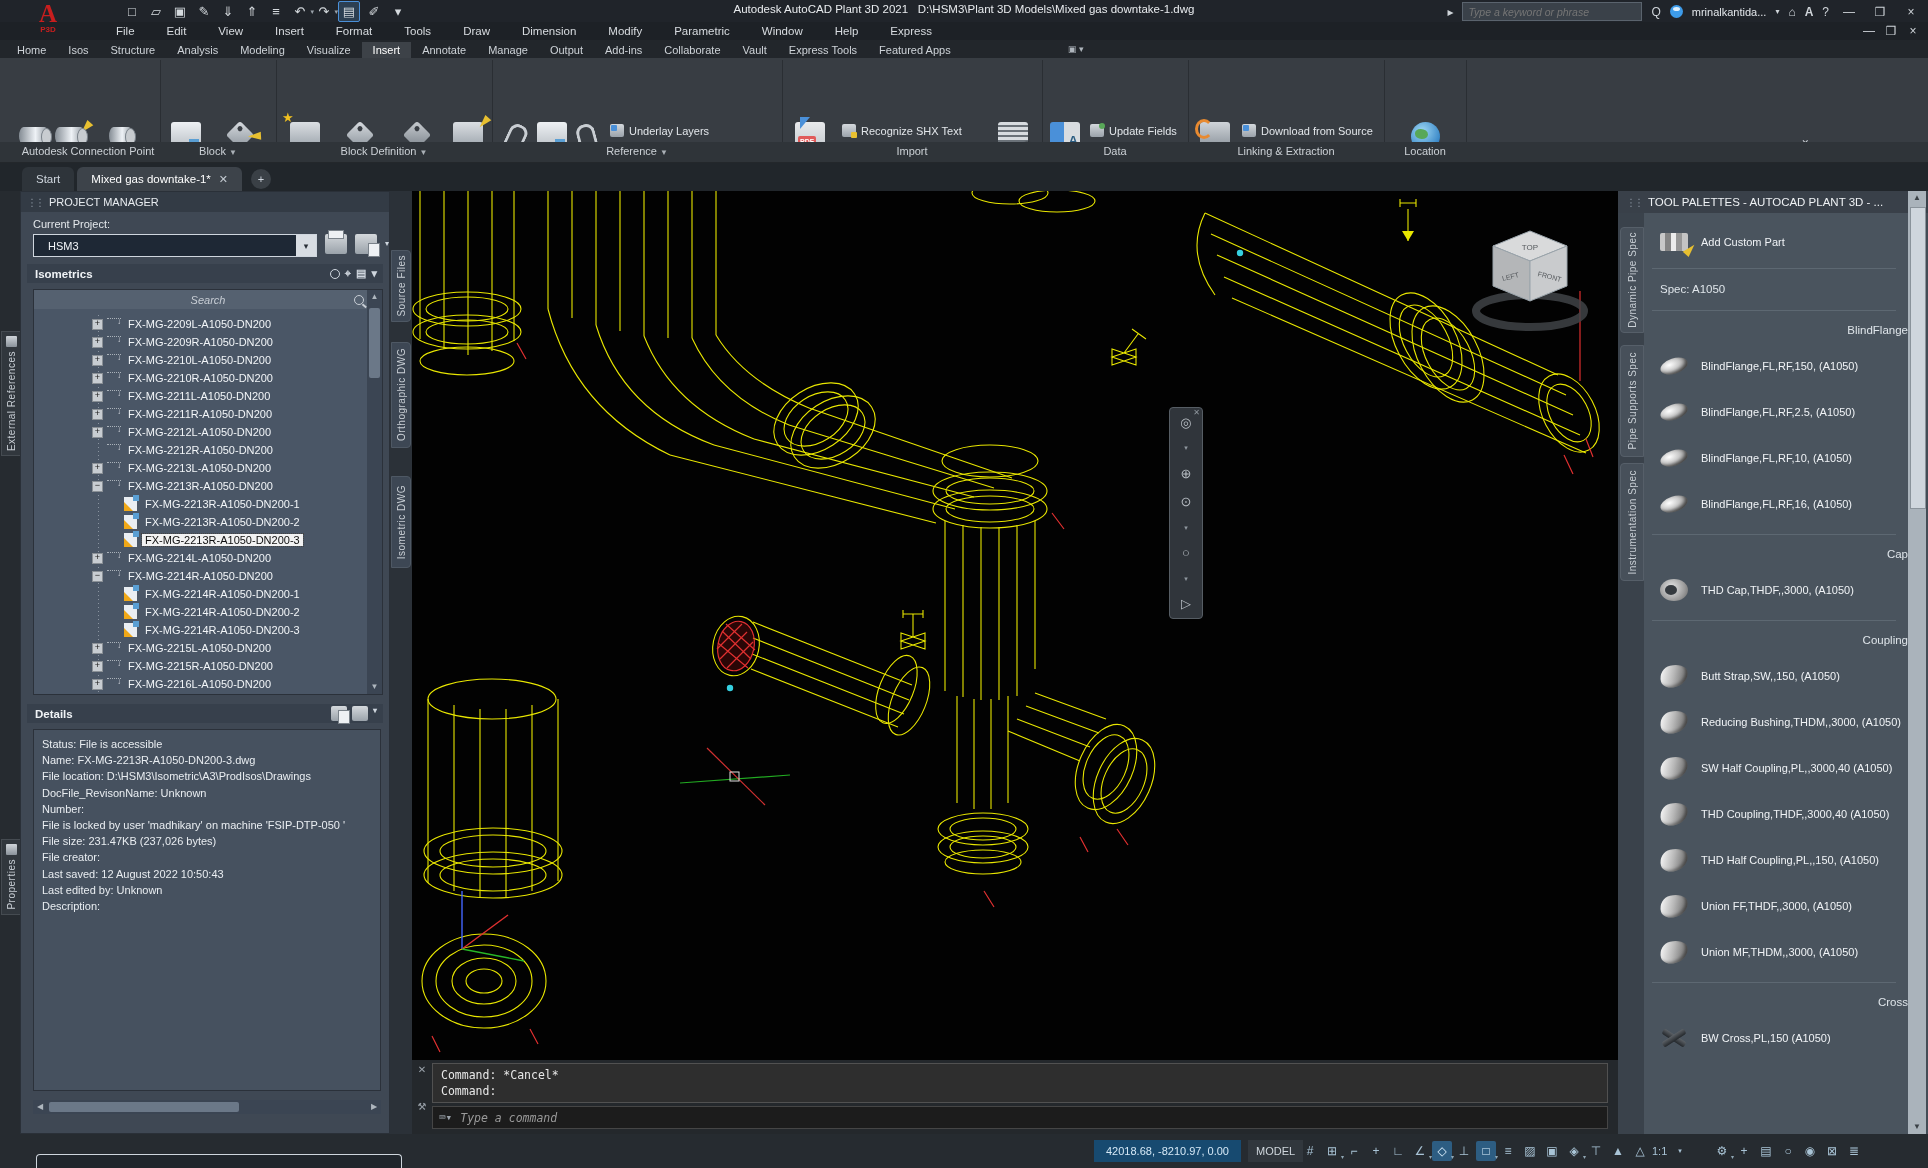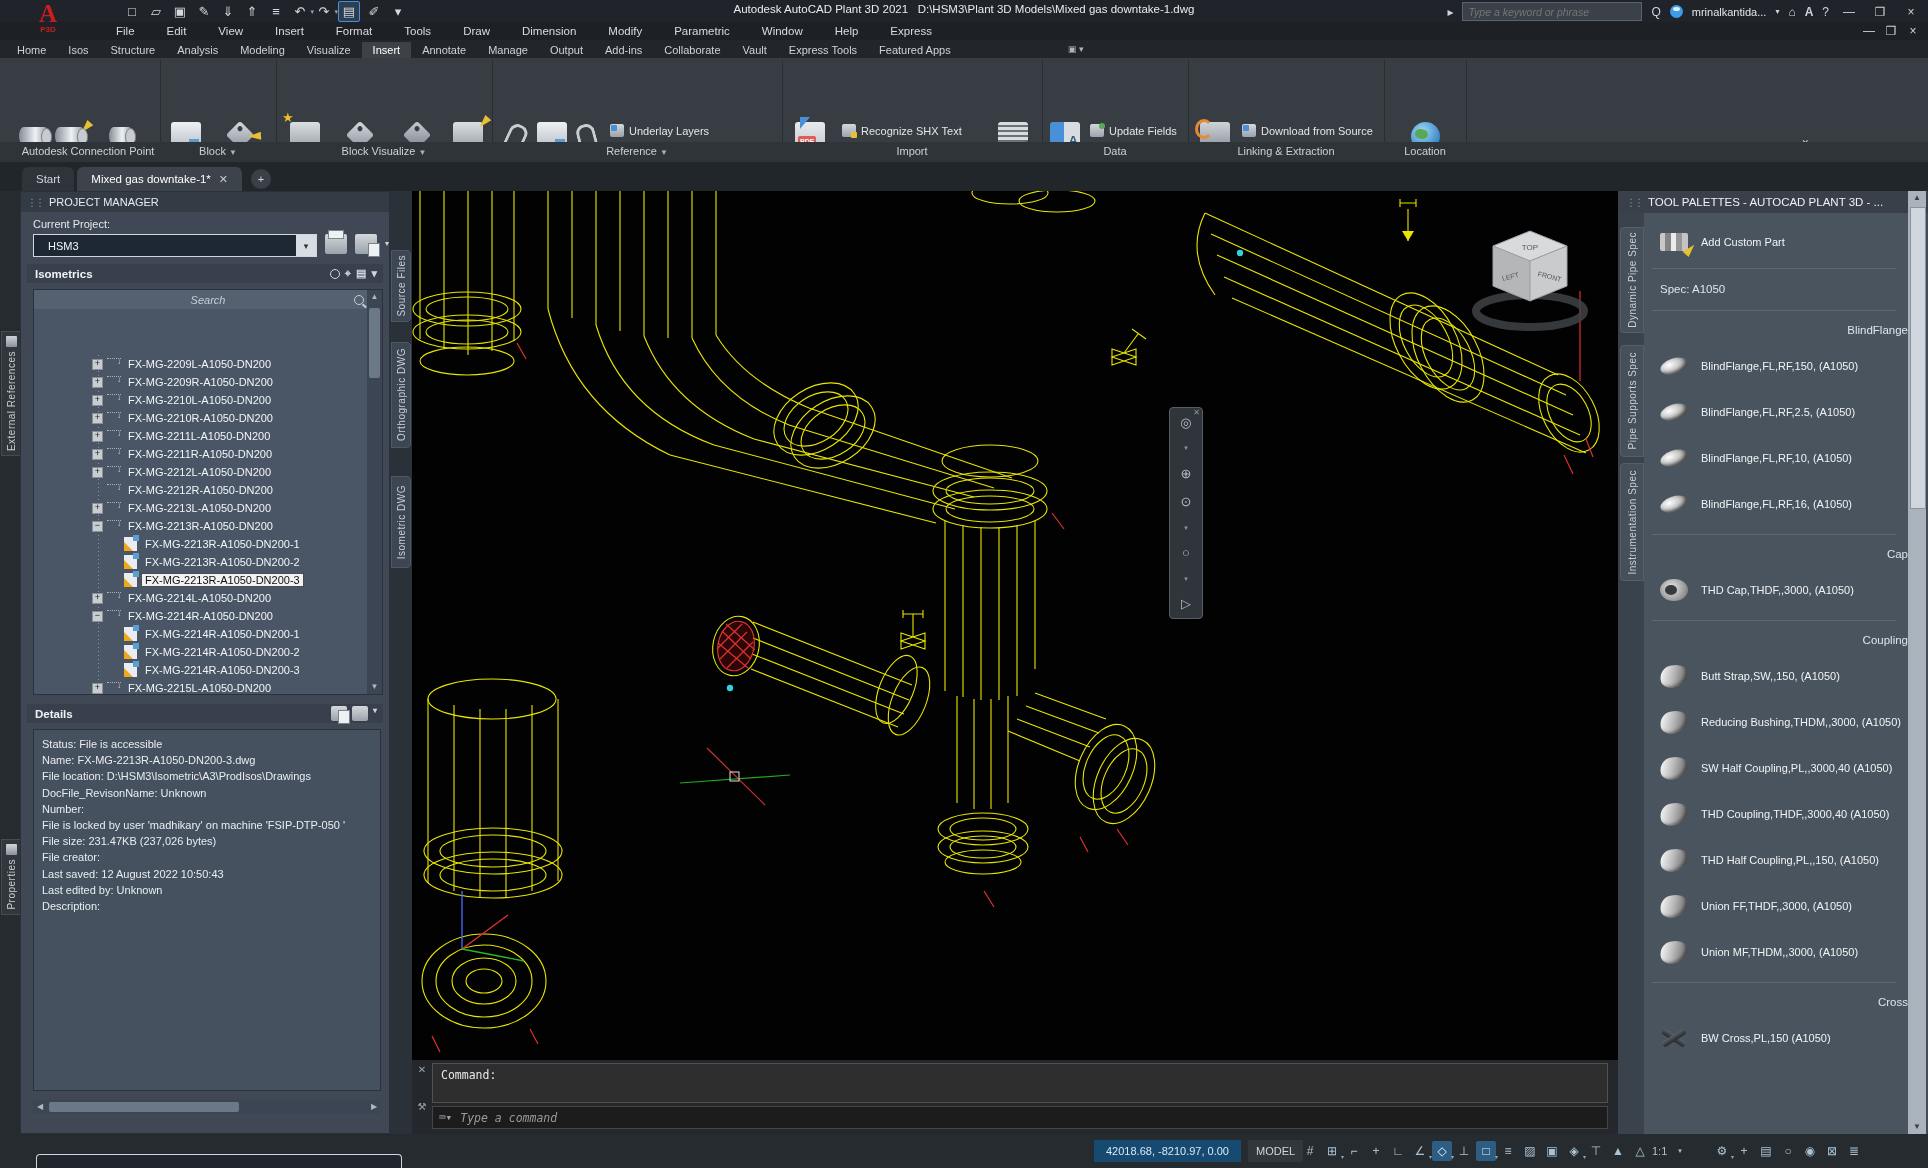--- a/index.html
+++ b/index.html
@@ -88,21 +88,21 @@
   .pm-hicons{position:absolute;top:42px;display:flex;gap:8px;}
   .pmic{width:22px;height:20px;background:linear-gradient(#d4d8dc,#9aa2aa);border-radius:2px;position:relative;}
   .pmic.print::after{content:"";position:absolute;left:3px;top:-4px;width:14px;height:7px;background:#eef1f4;border:1px solid #7a828a;}
   .pmic.copy::after{content:"";position:absolute;right:-3px;bottom:-3px;width:10px;height:12px;background:#eef1f4;border:1px solid #7a828a;}
   #pm-iso-bar{position:absolute;left:6px;top:72px;width:356px;height:19px;background:#37404c;display:flex;align-items:center;padding:0 8px;box-sizing:border-box;color:#f0f3f6;font-weight:bold;font-size:11.5px;}
   #pm-iso-icons{position:absolute;right:6px;display:flex;gap:5px;align-items:center;color:#cfd6de;font-size:11px;}
   #pm-tree{position:absolute;left:12px;top:97px;width:348px;height:404px;background:#4a5666;border:1px solid #2b313a;overflow:hidden;}
   #pm-search{height:19px;background:#556170;display:flex;align-items:center;justify-content:center;color:#c7cdd4;font-size:11px;position:relative;font-style:italic;}
   #pm-search .mag{position:absolute;right:18px;width:8px;height:8px;border:1.5px solid #c7cdd4;border-radius:50%;}
   #pm-search .mag::after{content:"";position:absolute;right:-4px;bottom:-3px;width:5px;height:1.5px;background:#c7cdd4;transform:rotate(40deg);}
-  #tree-rows{position:absolute;left:0;top:25px;right:16px;background-image:repeating-linear-gradient(#8a94a0 0 1px,transparent 1px 4px);background-size:1px 100%;background-position:64px 0;background-repeat:no-repeat;margin-top:40px;}
+  #tree-rows{position:absolute;left:0;top:25px;right:16px;background-image:repeating-linear-gradient(#8a94a0 0 1px,transparent 1px 4px);background-size:1px 100%;background-position:64px 0;background-repeat:no-repeat;}
   .trow{height:18px;display:flex;align-items:center;padding-left:58px;color:#f2f5f8;font-size:11px;white-space:nowrap;}
   .trow[data-indent="1"]{padding-left:90px;}
   .texp{width:9px;height:9px;background:#c8cdd2;border:1px solid #8a9096;color:#222;font-size:9px;line-height:7px;text-align:center;margin-right:4px;display:none;flex:none;}
   .trow[data-icon="plus"] .texp,.trow[data-icon="minus"] .texp{display:block;}
   .trow[data-icon="plus"] .texp::before{content:"+";}
   .trow[data-icon="minus"] .texp::before{content:"−";}
   .trow[data-icon="none"] .texp{display:block;visibility:hidden;}
   .tglyph{width:14px;height:11px;margin-right:4px;border-top:1px dotted #aab2ba;position:relative;flex:none;}
   .tglyph::after{content:"↓";position:absolute;right:0;top:-2px;font-size:8px;color:#d8dce2;}
   .tfile{display:none;width:13px;height:14px;background:#e9edf2;position:relative;margin-right:5px;flex:none;}
@@ -391,21 +391,21 @@
     <div class="psep" style="left:276px;"></div>
   <div class="psep" style="left:492px;"></div>
     <div class="psep" style="left:782px;"></div>
   <div class="psep" style="left:1042px;"></div>
     <div class="psep" style="left:1188px;"></div>
   <div class="psep" style="left:1384px;"></div>
     <div class="psep" style="left:1466px;"></div>
   <div id="panel-labels">
     <div class="plabel" style="left:16px;width:144px;"><span>Autodesk Connection Point</span></div>
     <div class="plabel" style="left:160px;width:116px;"><span>Block</span> <span class="pl-caret">▼</span></div>
-    <div class="plabel" style="left:276px;width:216px;"><span>Block Visualize</span> <span class="pl-caret">▼</span></div>
+    <div class="plabel" style="left:276px;width:216px;"><span>Block Definition</span> <span class="pl-caret">▼</span></div>
     <div class="plabel" style="left:492px;width:290px;"><span>Reference</span> <span class="pl-caret">▼</span></div>
     <div class="plabel" style="left:782px;width:260px;"><span>Import</span></div>
     <div class="plabel" style="left:1042px;width:146px;"><span>Data</span></div>
     <div class="plabel" style="left:1188px;width:196px;"><span>Linking &amp; Extraction</span></div>
     <div class="plabel" style="left:1384px;width:82px;"><span>Location</span></div>
   </div>
 
   <div id="filetabs">
     <div class="ftab">
         <span>Start</span>
@@ -767,20 +767,21 @@
     </div>
   </div>
 
   <div id="cmd">
     <div id="cmd-side">
       <span>✕</span>
       <span>⚒</span>
     </div>
     <div id="cmd-hist">
 
+    <div class="cline"><span>Command: *Cancel*</span></div>
         <div class="cline"><span>Command:</span></div>
       </div>
     <div id="cmd-input">
       <span class="kbd">⌨▾</span>
       <span class="ph">Type a command</span>
     </div>
   </div>
 
   <div id="palette">
     <div id="pal-header">

